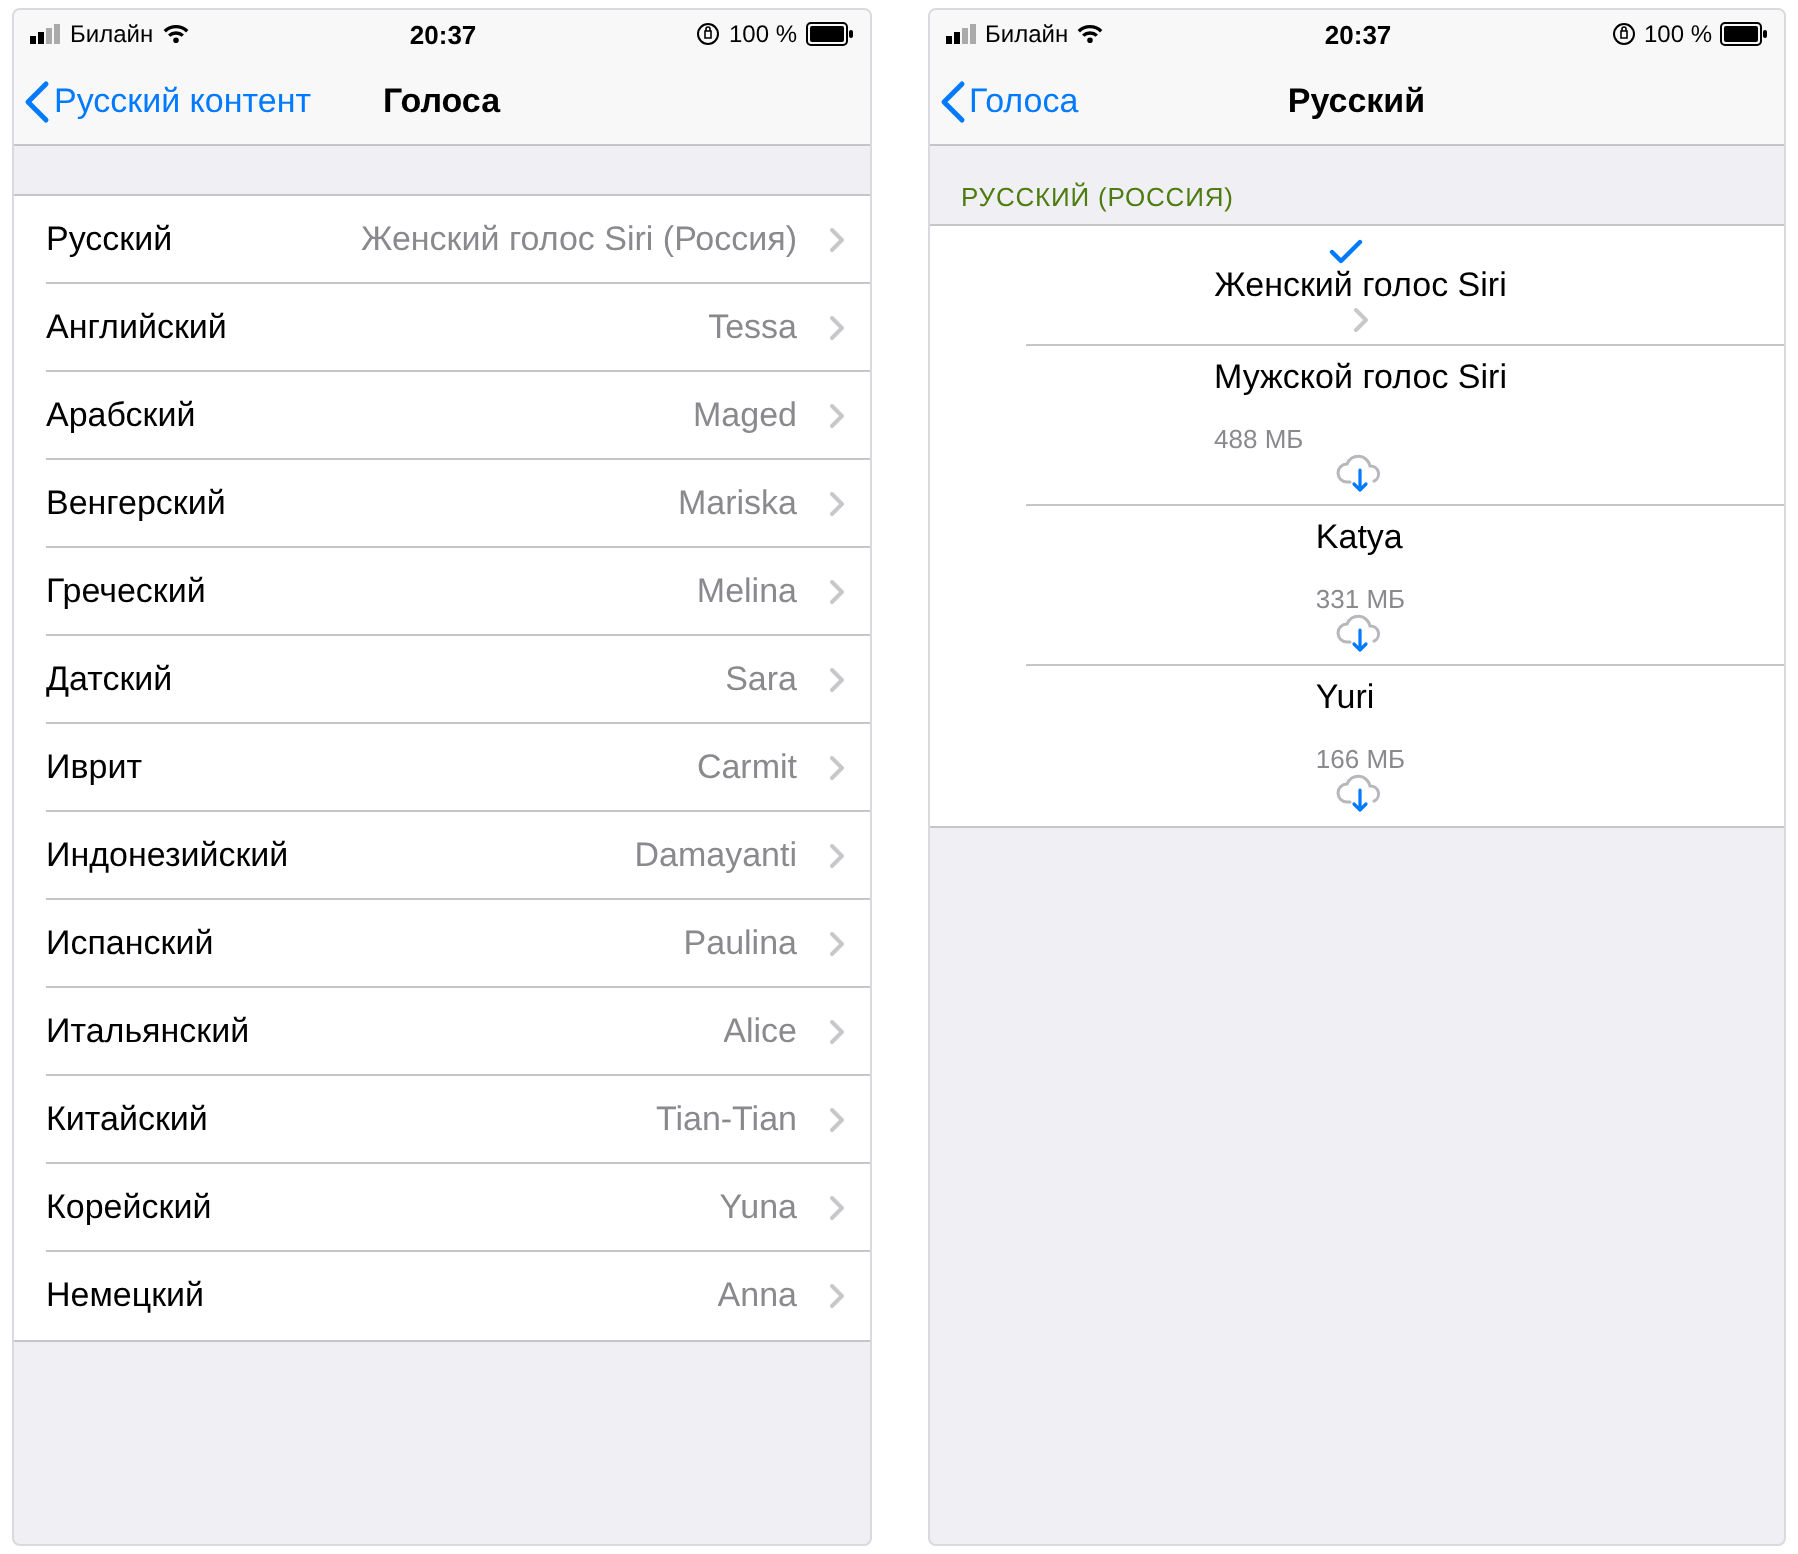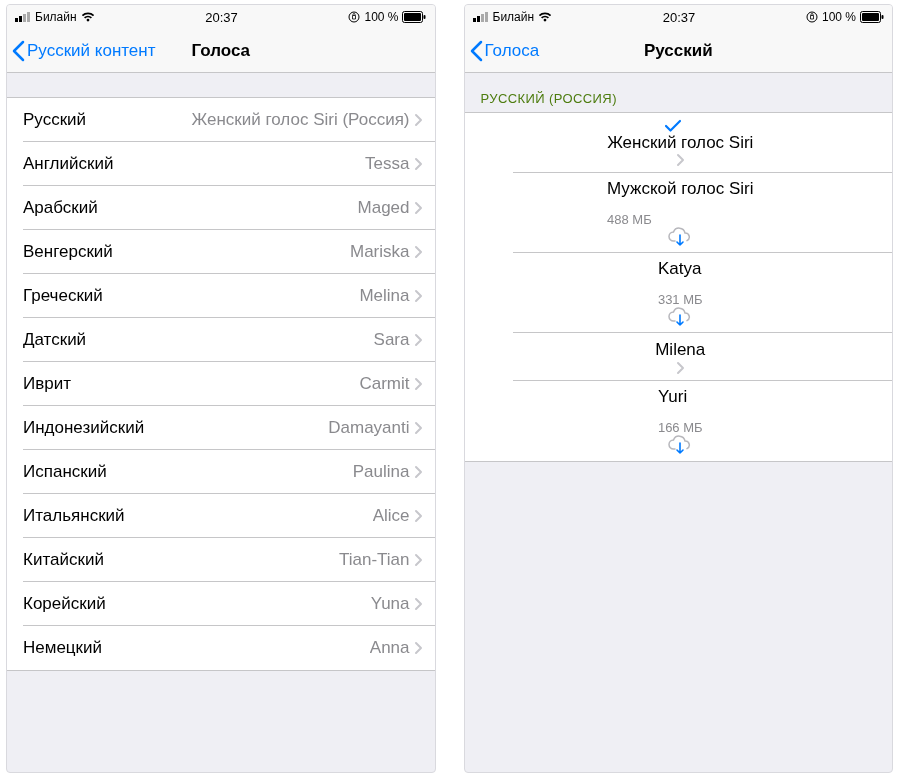--- a/index.html
+++ b/index.html
@@ -34,21 +34,21 @@
     padding: 0 8px;
     font-size: 12px;
     font-weight: 500;
     color: #000;
   }
   .statusbar .left, .statusbar .right {
     display: flex;
     align-items: center;
     gap: 4px;
   }
-  .statusbar .center { font-weight:400; font-size:13px; }
+  .statusbar .center { font-weight:700; font-size:13px; }
   .signal-icon { letter-spacing: -2px; }
   .navbar {
     background: #f8f8f8;
     border-bottom: 1px solid #c6c6c8;
     height: 44px;
     position: relative;
     display: flex;
     align-items: center;
   }
   .nav-back {
@@ -100,21 +100,21 @@
   .row .label {
     font-size: 17px;
     color: #000;
     flex: 0 0 auto;
   }
   .row .spacer { flex: 1; }
   .row .value {
     font-size: 17px;
     color: #8a8a8e;
     text-align: center;
-    margin-right: 4px;
+    margin-right: 15px;
     overflow: hidden;
     white-space: nowrap;
   }
   .row .chevron {
     flex: 0 0 auto;
     color: #c7c7cc;
   }
   
   .voice-row {
     display: flex;
@@ -444,31 +444,20 @@
           <span class="trail">
             <svg width="26" height="20" viewBox="0 0 26 20">
               <path d="M8 14h-1.5A4.5 4.5 0 016.5 5 6 6 0 0118 6a4 4 0 012 7.6" fill="none" stroke="#b7b7bc" stroke-width="1.5" stroke-linecap="round"></path>
               <path d="M13 8v10m0 0l-3-3m3 3l3-3" fill="none" stroke="#007aff" stroke-width="1.6" stroke-linecap="round" stroke-linejoin="round"></path>
             </svg>
           </span>
         </div>
         <div class="voice-row">
           <span class="check-slot"></span>
           <span class="voice-main">
-            <span class="vname">Milena</span>
-          </span>
-          <span class="trail">
-            <svg width="9" height="14" viewBox="0 0 9 14">
-              <path d="M2 2l5 5-5 5" fill="none" stroke="#c7c7cc" stroke-width="2" stroke-linecap="round" stroke-linejoin="round"></path>
-            </svg>
-          </span>
-        </div>
-        <div class="voice-row">
-          <span class="check-slot"></span>
-          <span class="voice-main">
             <span class="vname">Yuri</span>
             <span class="vsize">166 МБ</span>
           </span>
           <span class="trail">
             <svg width="26" height="20" viewBox="0 0 26 20">
               <path d="M8 14h-1.5A4.5 4.5 0 016.5 5 6 6 0 0118 6a4 4 0 012 7.6" fill="none" stroke="#b7b7bc" stroke-width="1.5" stroke-linecap="round"></path>
               <path d="M13 8v10m0 0l-3-3m3 3l3-3" fill="none" stroke="#007aff" stroke-width="1.6" stroke-linecap="round" stroke-linejoin="round"></path>
             </svg>
           </span>
         </div>

